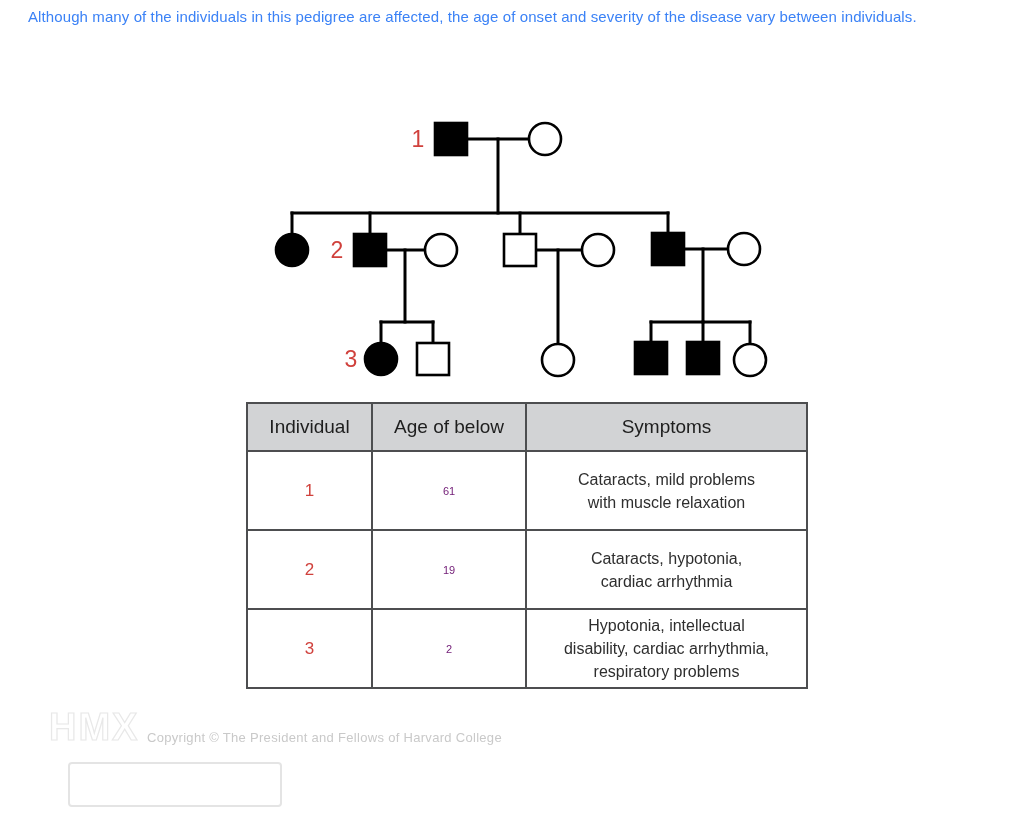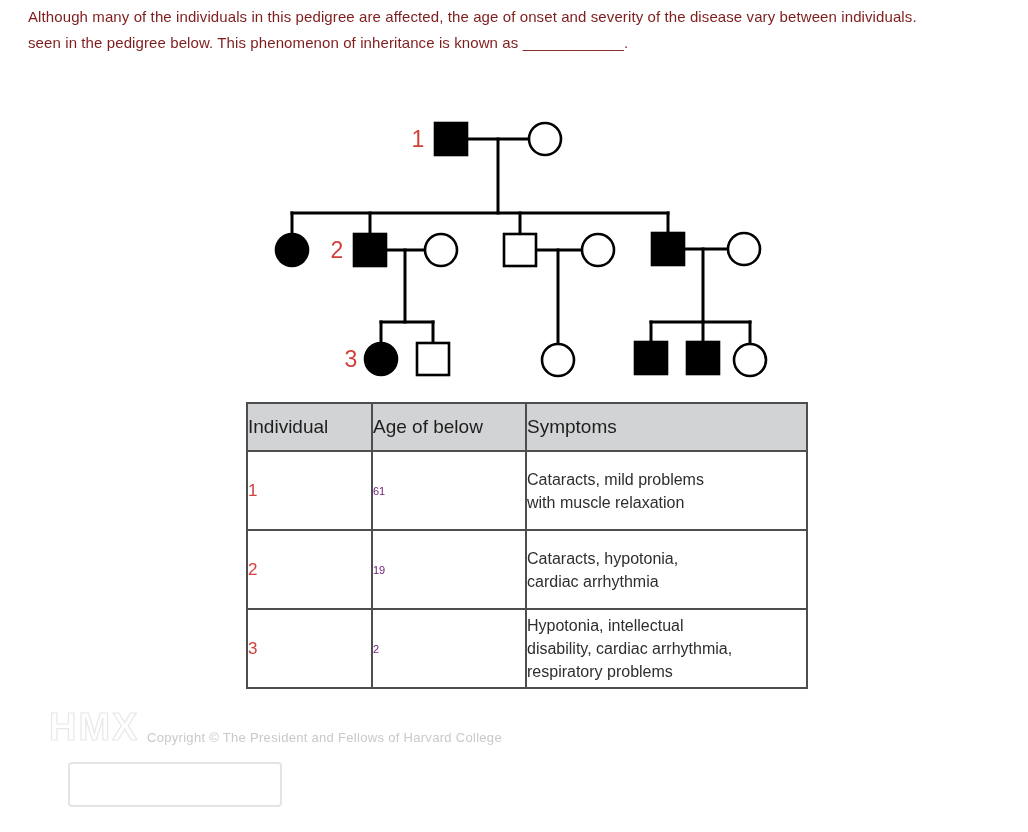--- a/index.html
+++ b/index.html
@@ -2,28 +2,28 @@
 <html><head>
 <meta charset="utf-8">
 <style>
   html, body { margin:0; padding:0; }
   body {
     width:1028px; height:832px; position:relative; overflow:hidden;
     background:#ffffff; font-family:"Liberation Sans", sans-serif;
   }
   .question {
     position:absolute; left:28px; top:4px; width:998px;
-    font-size:15px; line-height:26px; color:#7f1d1d;
+    font-size:15px; line-height:26px; color:#3b82f6;
     letter-spacing:0.1px;
   }
   #pedigree-svg { position:absolute; left:0; top:0; pointer-events:none; }
   table.onset-table {
     position:absolute; left:246px; top:402px;
     border-collapse:collapse; table-layout:fixed;
-    text-align:left; color:#2e2e2e; background:#ffffff;
+    text-align:center; color:#2e2e2e; background:#ffffff;
   }
   .onset-table th, .onset-table td { border:2px solid #4d4e50; padding:0; }
   .onset-table th {
     height:46px; background:#d2d3d5; font-weight:normal;
     font-size:19px; color:#1e1e1e;
   }
   .onset-table td { height:77px; vertical-align:middle; }
   .cell-num  { font-size:17px; }
   .red       { color:#d0413c; }
   .cell-age  { font-size:11px; color:#701a75; }
@@ -50,21 +50,20 @@
     outline:none; font-size:15px; padding:0 8px;
     font-family:"Liberation Sans", sans-serif; color:#333;
     background:#ffffff;
   }
 </style>
 </head>
 <body>
 
 <div class="question">
   <div>Although many of the individuals in this pedigree are affected, the age of onset and severity of the disease vary between individuals.</div>
-  <div>seen in the pedigree below. This phenomenon of inheritance is known as ____________.</div>
 </div>
 
 <svg id="pedigree-svg" width="1028" height="500" viewBox="0 0 1028 500">
     <line x1="467" y1="139" x2="529" y2="139" stroke="#000000" stroke-width="3" stroke-linecap="square"></line>
     <line x1="498" y1="139" x2="498" y2="213" stroke="#000000" stroke-width="3" stroke-linecap="square"></line>
     <line x1="292" y1="213" x2="668" y2="213" stroke="#000000" stroke-width="3" stroke-linecap="square"></line>
     <line x1="292" y1="213" x2="292" y2="235" stroke="#000000" stroke-width="3" stroke-linecap="square"></line>
     <line x1="370" y1="213" x2="370" y2="235" stroke="#000000" stroke-width="3" stroke-linecap="square"></line>
     <line x1="520" y1="213" x2="520" y2="235" stroke="#000000" stroke-width="3" stroke-linecap="square"></line>
     <line x1="668" y1="213" x2="668" y2="234" stroke="#000000" stroke-width="3" stroke-linecap="square"></line>

